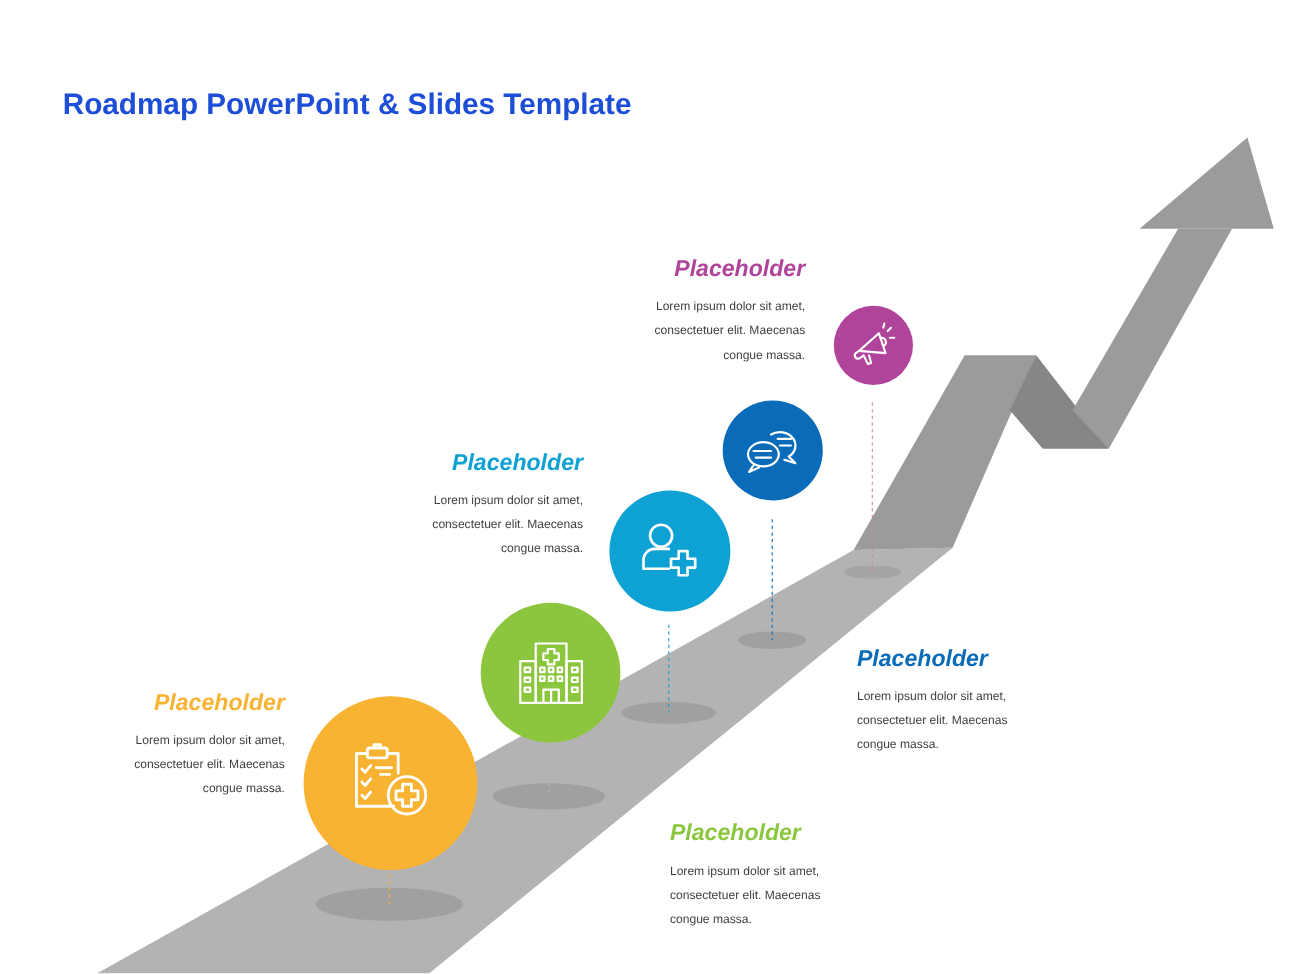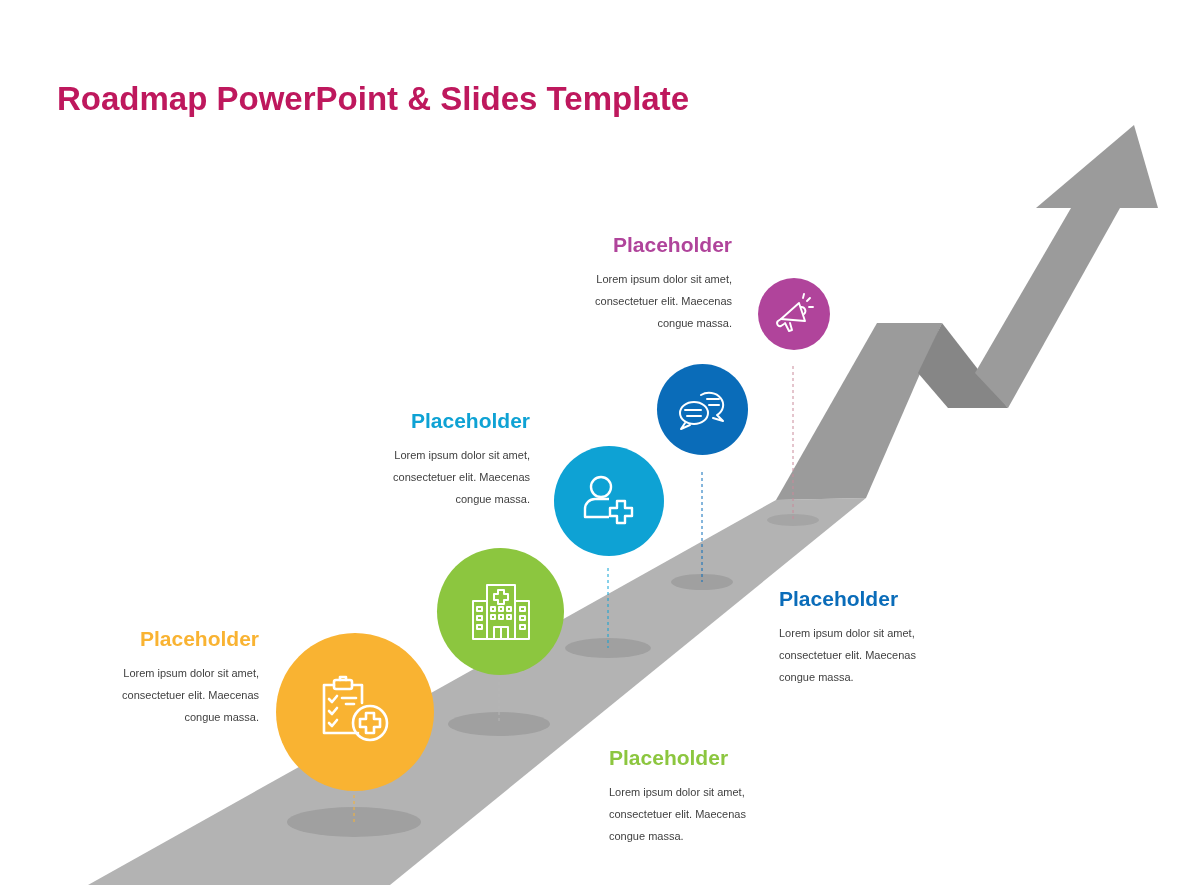--- a/index.html
+++ b/index.html
@@ -1,24 +1,24 @@
 <!DOCTYPE html>
 <html><head>
 <meta charset="utf-8">
 <style>
   html, body { margin: 0; padding: 0; background: #ffffff; }
   body { width: 1180px; height: 885px; position: relative; overflow: hidden;
          font-family: "Liberation Sans", sans-serif; }
-  .title { position: absolute; left: 57px; top: 80px; font-size: 33px; font-weight: bold;
-           color: #be185d; margin: 0; letter-spacing: 0; white-space: nowrap; }
+  .title { position: absolute; left: 57px; top: 80px; font-size: 27px; font-weight: bold;
+           color: #1d4ed8; margin: 0; letter-spacing: 0; white-space: nowrap; }
   svg.scene { position: absolute; left: 0; top: 0; }
   .block { position: absolute; width: 240px; }
   .block.right-align { text-align: right; }
   .block.left-align { text-align: left; }
-  .block h3 { margin: 0; font-size: 21px; font-weight: bold; line-height: 26px; }
+  .block h3 { margin: 0; font-size: 21px; font-weight: bold; line-height: 26px; font-style: italic; }
   .block p { margin: 10px 0 0 0; font-size: 11px; line-height: 22px; color: #3f3f3f; }
   .circle { position: absolute; border-radius: 50%; display: flex; align-items: center;
             justify-content: center; }
   .circle svg { display: block; }
 </style>
 </head>
 <body>
 
 <h1 class="title">Roadmap PowerPoint &amp; Slides Template</h1>
 

